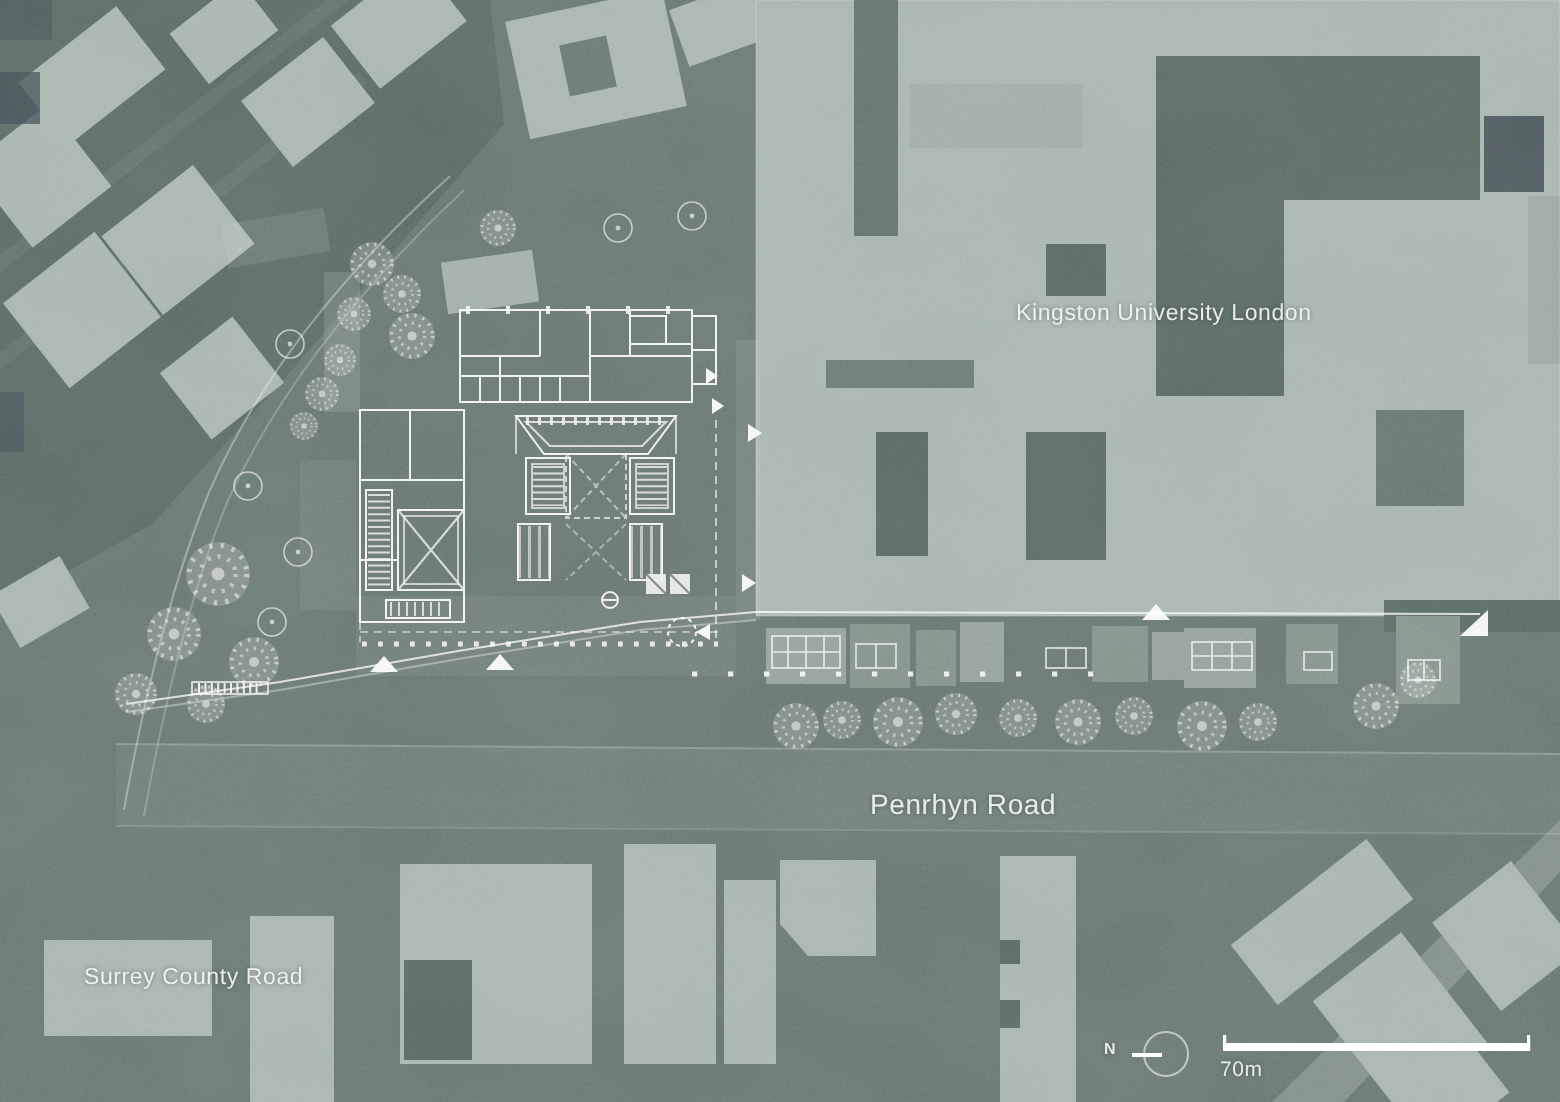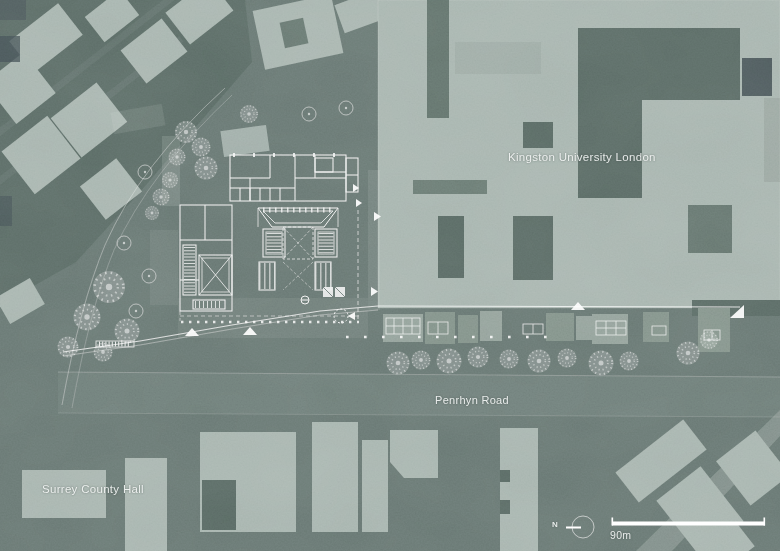--- a/index.html
+++ b/index.html
@@ -12,21 +12,21 @@
   
   .bg{fill:var(--background,#5e6c68)}
   .gd{fill:var(--ground-dark,#51605b)}
   .bl{fill:var(--building-light,#9fada7)}
   .bm{fill:var(--building-mid,#8a9992)}
   .br{fill:var(--building-row,#78887f)}
   .sd{fill:var(--shadow-dark,#3d484d)}
   .edge{fill:none;stroke:rgba(255,255,255,.13);stroke-width:1}
   .lbl{
     position:absolute;color:rgba(247,250,248,.9);
-    font-size:11px;letter-spacing:.3px;white-space:nowrap;
+    font-size:14px;letter-spacing:.3px;white-space:nowrap;
     text-shadow:0 0 2px rgba(50,60,56,.55);
   }
   .lbl.two{line-height:16px;font-size:11.5px}
   #lbl-campus{left:508px;top:149px}
   #lbl-road{left:435px;top:394px}
   #lbl-hall{left:42px;top:483px;font-size:11.5px}
   #lbl-n{left:552px;top:520px;font-size:8px;font-weight:bold}
   #lbl-scale{left:610px;top:529px;font-size:10.5px}
 </style>
 </head>
@@ -276,16 +276,16 @@
   </g>
 
   <rect width="780" height="551" filter="url(#grainL)" opacity="0.18" style="mix-blend-mode:soft-light"></rect>
   <rect width="780" height="551" filter="url(#grainS)" opacity="0.13" style="mix-blend-mode:overlay"></rect>
 </svg>
 
   <div class="lbl two" id="lbl-campus">
     <div>Kingston University London</div>
   </div>
   <div class="lbl" id="lbl-road">Penrhyn Road</div>
-  <div class="lbl" id="lbl-hall">Surrey County Hall</div>
+  <div class="lbl" id="lbl-hall">Surrey County Road</div>
   <div class="lbl" id="lbl-n">N</div>
-  <div class="lbl" id="lbl-scale">90m</div>
+  <div class="lbl" id="lbl-scale">70m</div>
 </div>
 
 </body></html>

